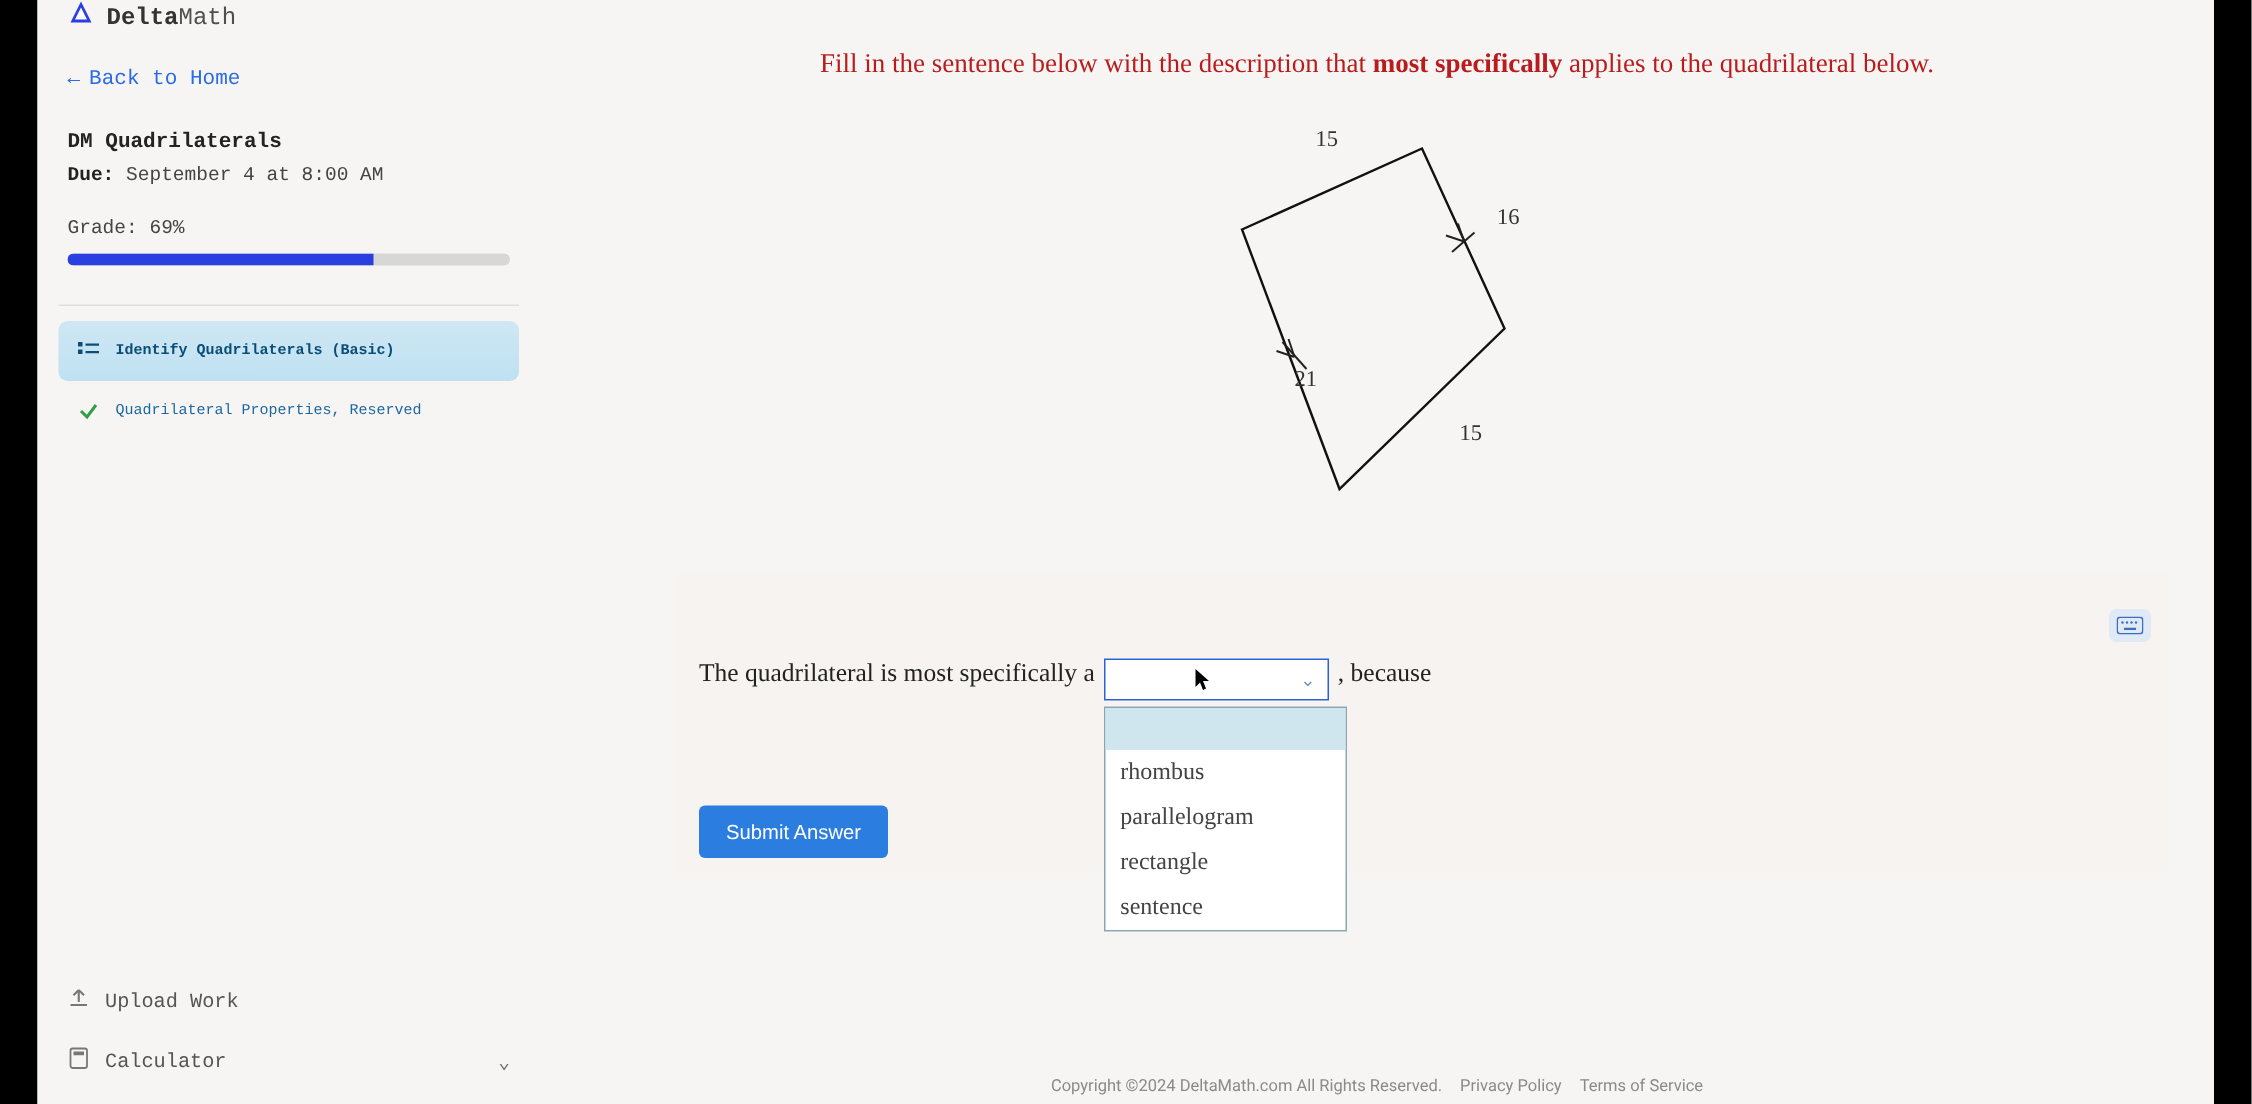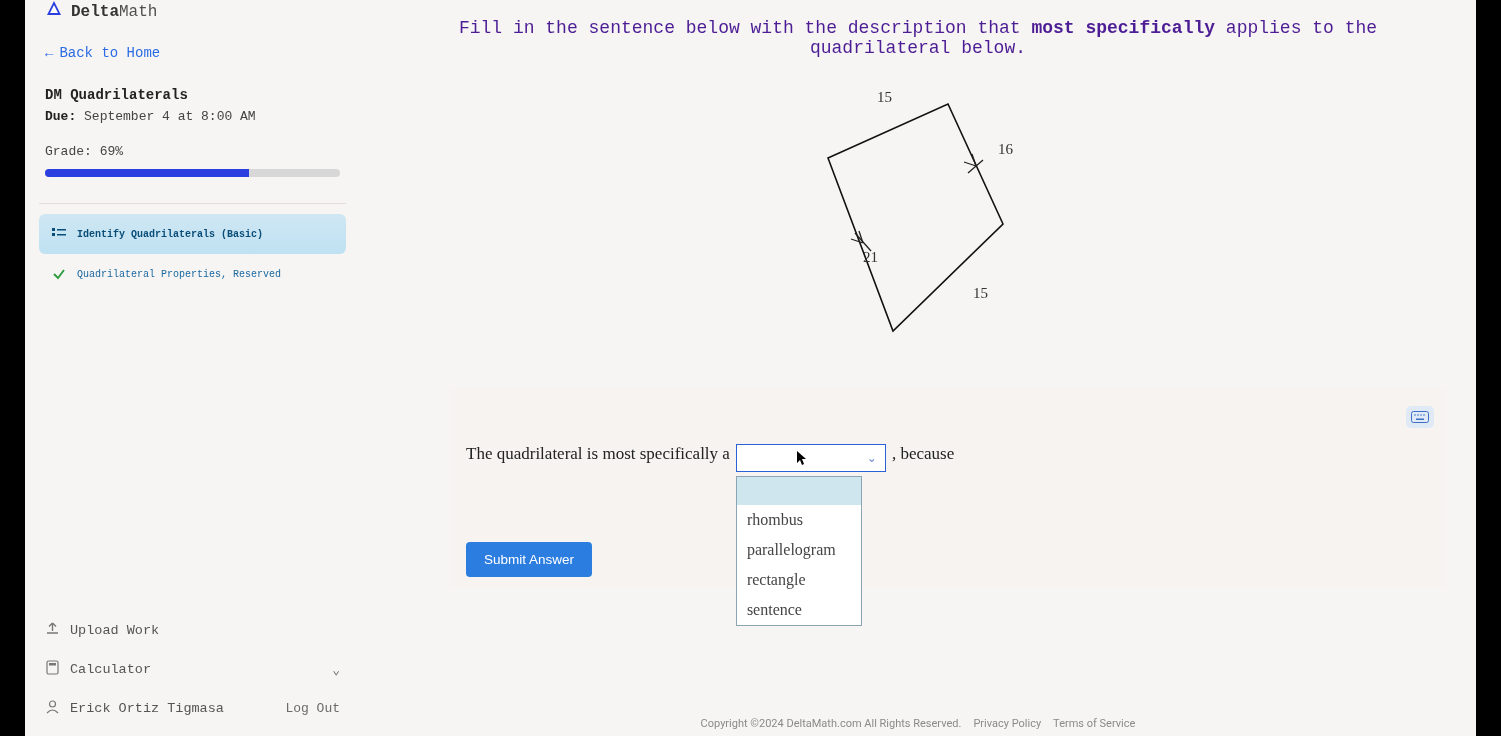--- a/index.html
+++ b/index.html
@@ -64,23 +64,23 @@
 }
 .side-row {
   display: flex; align-items: center; gap: 10px;
   padding: 8px 6px; font-size: 13.5px; color: #555; cursor: pointer;
 }
 .side-row .tail { margin-left: auto; color: #6b6b6b; font-size: 13px; }
 .main {
   flex: 1; position: relative; padding: 0 20px; background: #f7f5f3;
 }
 .prompt {
-  font-family: Liberation Mono, monospace;
-  font-size: 18px; color: #4c1d95; text-align: center;
-  padding: 18px 20px 8px 20px;
+  font-family: Liberation Serif, serif;
+  font-size: 18px; color: #b91c1c; text-align: center;
+  padding: 32px 20px 8px 20px;
 }
 .prompt strong { font-weight: 700; }
 .figure-wrap { display: flex; justify-content: center; padding: 10px 0 4px 0; }
 .figure { width: 290px; height: 290px; }
 .answer-box {
   margin: 18px 10px 0 70px; background: #f6f3f0; padding: 12px 16px 10px 16px;
 }
 .answer-header { display: flex; align-items: center; gap: 14px; font-family: Georgia, serif; }
 .answer-header .ttl { font-weight: 700; color: #222; font-size: 16px; }
 .answer-header .att { color: #8aa7a0; font-size: 13px; }
@@ -90,21 +90,21 @@
 }
 .select-wrap { position: relative; display: inline-block; }
 .select-box {
   width: 150px; height: 28px; border: 1.5px solid #2b63d6; background: #fff;
   display: inline-flex; align-items: center; justify-content: flex-end; padding: 0 8px;
   cursor: pointer;
 }
 .select-box .chev { color: #6c8bd6; font-size: 12px; }
 .cursor { position: absolute; left: 60px; top: 6px; font-size: 14px; pointer-events: none; }
 .dropdown-list {
-  position: absolute; left: 0; top: 32px; width: 126px;
+  position: absolute; left: 0; top: 32px; width: 162px;
   background: #fff; border: 1px solid #8aa6b5; z-index: 10;
 }
 .dropdown-list .opt {
   padding: 6px 10px; font-size: 16px; color: #444; font-family: Georgia, serif; cursor: pointer;
 }
 .dropdown-list .opt.blank { background: #cfe6ef; height: 28px; }
 .submit-btn {
   margin-top: 64px; background: #2b7de0; color: #fff; border: none;
   padding: 10px 18px; border-radius: 4px; font-size: 13.5px; cursor: pointer;
 }
@@ -188,30 +188,20 @@
       </div>
       <div class="side-row">
         <span>
           <svg width="15" height="15" viewBox="0 0 15 15">
               <rect x="2" y="1" width="11" height="13" rx="1.5" stroke="#777" stroke-width="1.2" fill="none"></rect>
               <rect x="4" y="3" width="7" height="2.5" fill="#777"></rect>
             </svg>
         </span>
         <span>Calculator</span>
         <span class="tail">⌄</span>
-      </div>
-      <div class="side-row">
-        <span>
-          <svg width="15" height="15" viewBox="0 0 15 15">
-              <circle cx="7.5" cy="5" r="3" stroke="#777" stroke-width="1.2" fill="none"></circle>
-              <path d="M2 14 Q7.5 8 13 14" stroke="#777" stroke-width="1.2" fill="none"></path>
-            </svg>
-        </span>
-        <span>Erick Ortiz Tigmasa</span>
-        <span class="tail">Log Out</span>
       </div>
     </div>
   </aside>
 
   <main class="main">
     <div class="prompt">
       <span>Fill in the sentence below with the description that </span><strong>most specifically</strong><span> applies to the quadrilateral below.</span>
     </div>
 
     <div class="figure-wrap">

